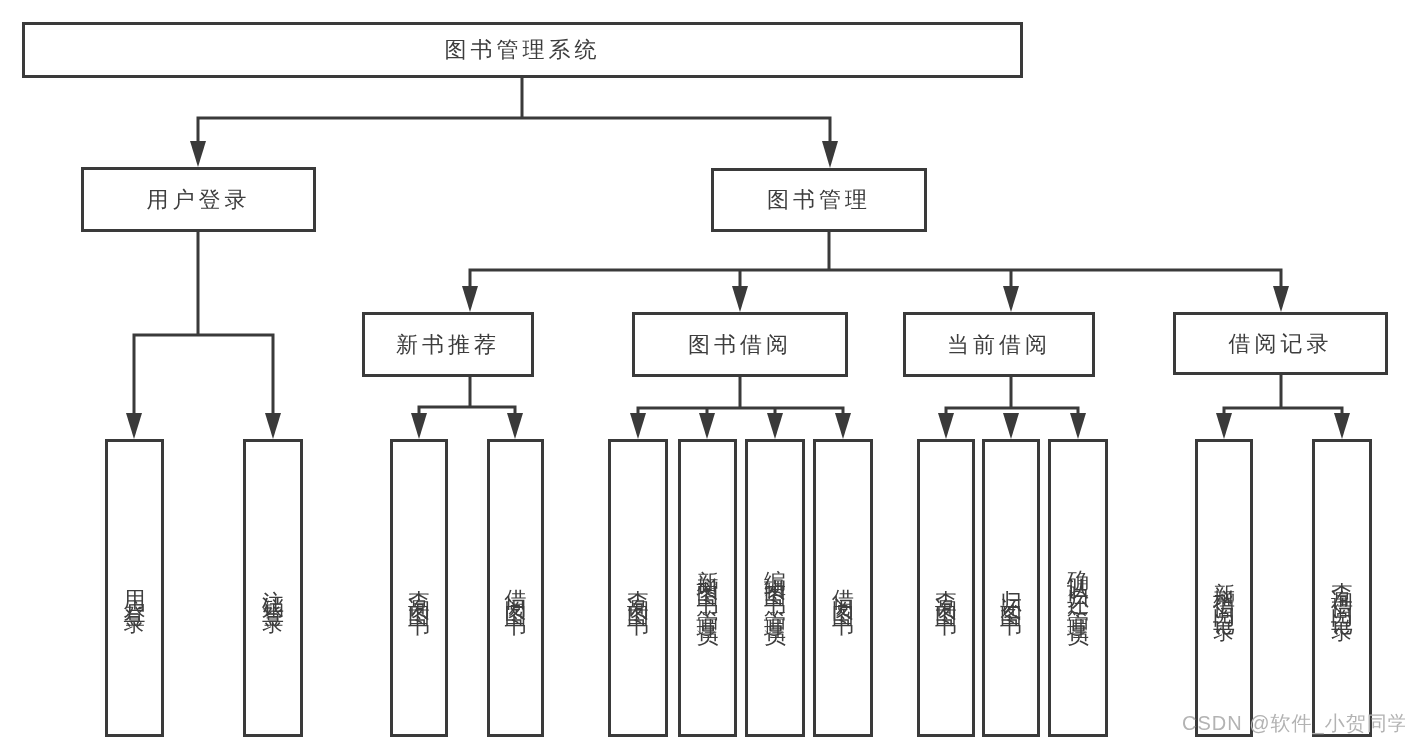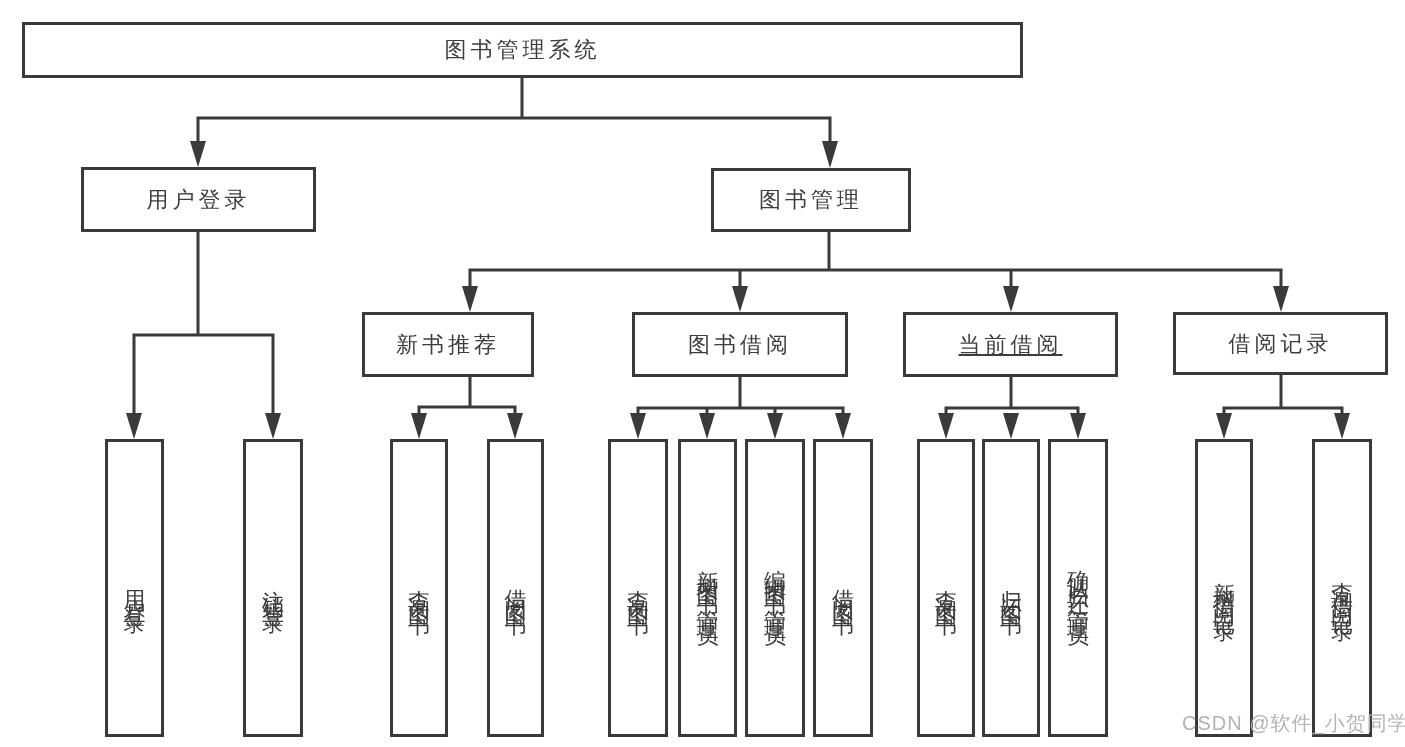--- a/index.html
+++ b/index.html
@@ -128,31 +128,31 @@
     </g>
   </svg>
 
   <div class="hnode" style="left:22px; top:13px; width:1001px; height:56px;margin-top:9px;">
     <span>图书管理系统</span>
   </div>
 
   <div class="hnode" style="left:81px; top:167px; width:235px; height:65px;">
     <span>用户登录</span>
   </div>
-  <div class="hnode" style="left:711px; top:168px; width:200px; height:64px;">
+  <div class="hnode" style="left:711px; top:168px; width:216px; height:64px;">
     <span>图书管理</span>
   </div>
 
   <div class="hnode" style="left:362px; top:312px; width:172px; height:65px;">
     <span>新书推荐</span>
   </div>
   <div class="hnode" style="left:632px; top:312px; width:216px; height:65px;">
     <span>图书借阅</span>
   </div>
-  <div class="hnode" style="left:903px; top:312px; width:215px; height:65px;text-decoration:underline;">
+  <div class="hnode" style="left:903px; top:312px; width:192px; height:65px;">
     <span>当前借阅</span>
   </div>
   <div class="hnode" style="left:1173px; top:312px; width:215px; height:63px;">
     <span>借阅记录</span>
   </div>
 
   <div class="vnode" style="left:105px; width:59px;">
     <span>用户登录</span>
   </div>
   <div class="vnode" style="left:243px; width:60px;">

